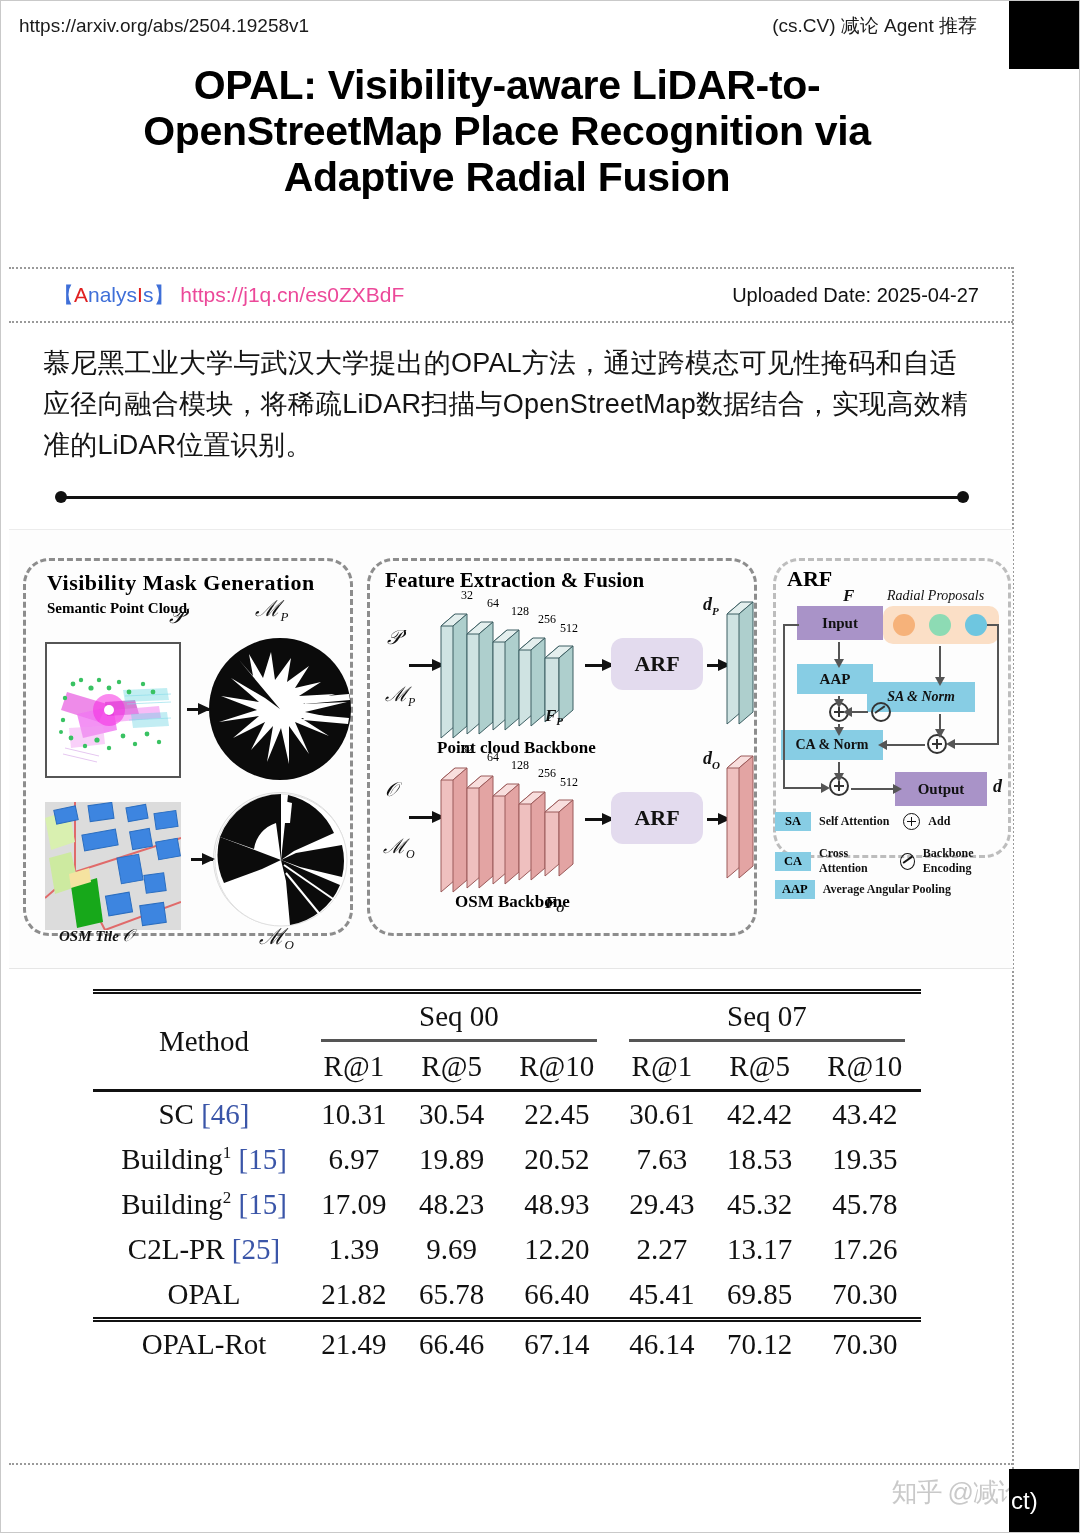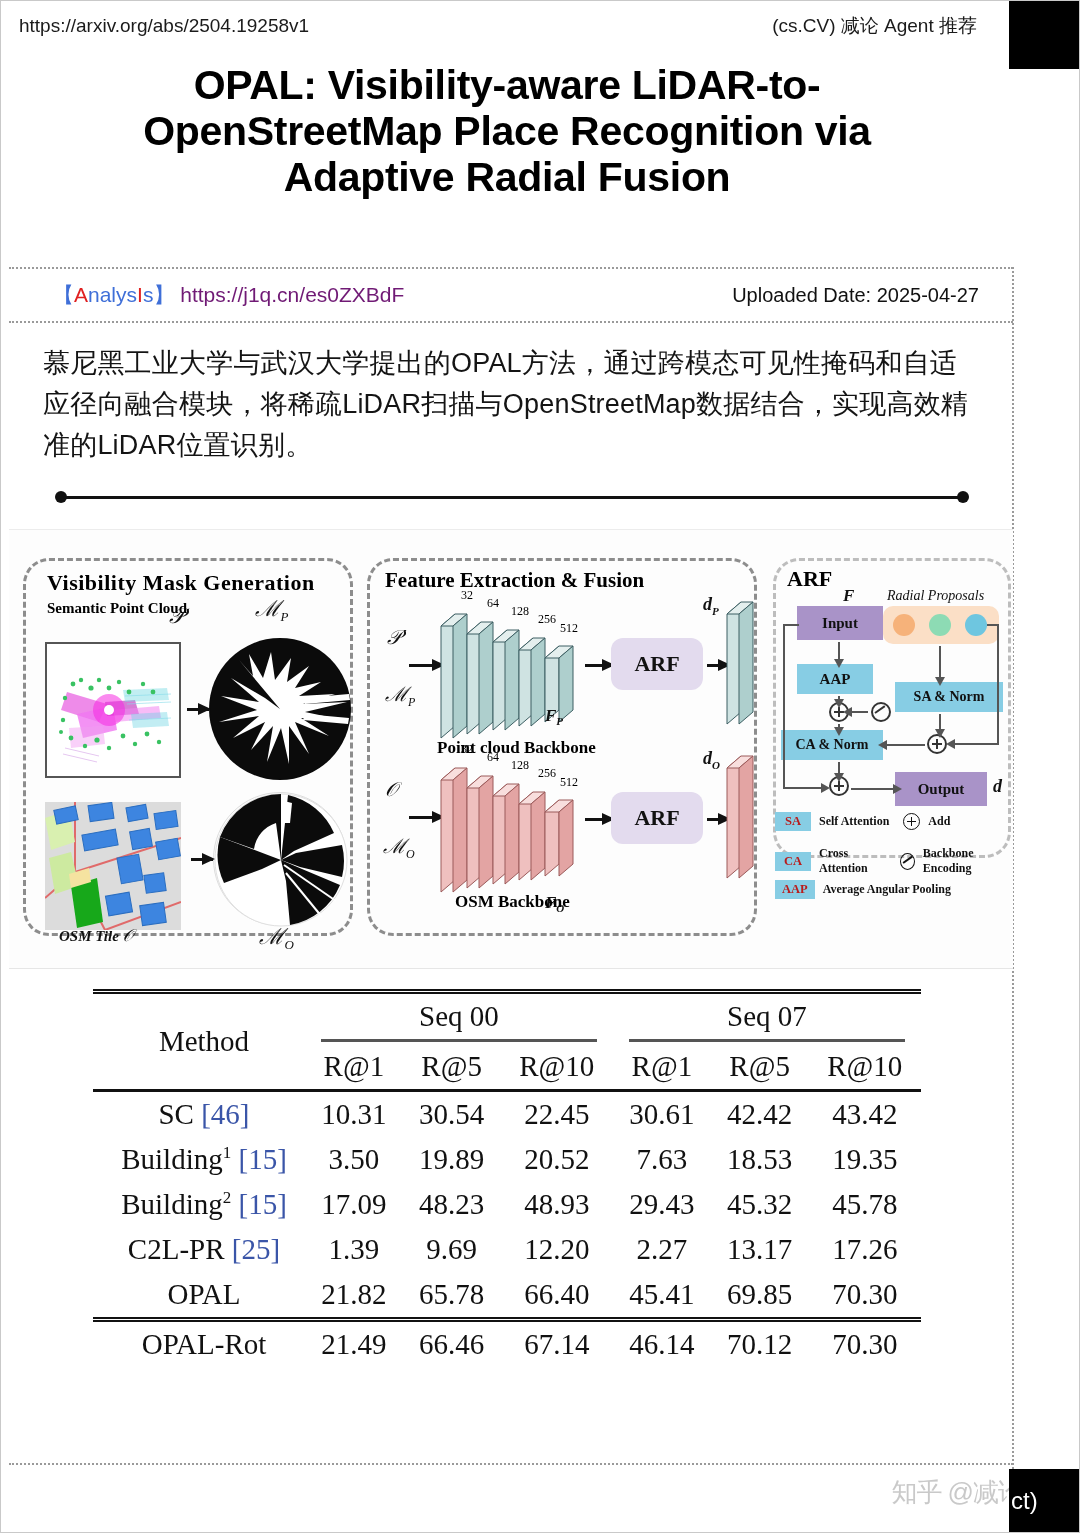--- a/index.html
+++ b/index.html
@@ -66,21 +66,21 @@
 
   .analysisbar {
     position:absolute; left:8px; top:268px; width:1004px; height:52px;
     display:flex; align-items:center; justify-content:space-between;
     padding:0 34px 0 44px;
   }
   .analysis-left { font-size:21px; white-space:nowrap; }
   .brk { color:#3f6fd8; }
   .red { color:#e02020; }
   .blue { color:#3f6fd8; }
-  .alink { color:#701a75; }
+  .alink { color:#ec4899; }
   .uploaded { font-size:20px; color:#111; white-space:nowrap; }
 
   
   .summary {
     position:absolute; left:8px; top:322px; width:1004px; height:200px;
     padding:20px 30px 0 34px;
   }
   .summary p {
     margin:0;
     font-size:27px; line-height:1.52;
@@ -192,21 +192,21 @@
   .plus:before { left:3px; top:7px; width:10px; height:2px; }
   .plus:after  { left:7px; top:3px; width:2px; height:10px; }
 
   .pecirc { position:absolute; width:20px; height:20px; border:2px solid #333; border-radius:50%; }
   .pecirc:before { content:""; position:absolute; left:2px; top:8px; width:12px; height:2px;
     background:#333; transform:rotate(-35deg); transform-origin:left center; }
 
   .legendrow { position:absolute; display:flex; align-items:center; gap:8px;
     font-family:"Liberation Serif", serif; font-weight:bold; font-size:12px; color:#111; }
   .legchip {
-    background:#87cde4; color:#b91c1c; font-weight:bold;
+    background:#87cde4; color:#000000; font-weight:bold;
     font-family:"Liberation Serif", serif; font-size:12.5px;
     padding:2px 7px; min-width:36px; text-align:center;
   }
 
   .aline { position:absolute; background:#555; }
   .aline.v:after {
     content:""; position:absolute; left:-4px; bottom:-8px;
     border-top:9px solid #555;
     border-left:5px solid transparent;
     border-right:5px solid transparent;
@@ -568,21 +568,21 @@
 
     <div class="radial-bg" style="left:874px; top:76px; width:116px; height:38px;"></div>
     <div class="rdot" style="left:884px; top:84px; width:22px; height:22px; background:#f6b27a;"></div>
     <div class="rdot" style="left:920px; top:84px; width:22px; height:22px; background:#8ddbb4;"></div>
     <div class="rdot" style="left:956px; top:84px; width:22px; height:22px; background:#6ec6e0;"></div>
 
     <div class="cbox cpurple" style="left:788px; top:76px; width:86px; height:34px; font-size:15px;">Input</div>
 
     <div class="cbox cblue" style="left:788px; top:134px; width:76px; height:30px; font-size:15px;">AAP</div>
 
-    <div class="cbox cblue" style="left:886px; top:152px; width:108px; height:30px; font-size:14px;">SA &amp; Norm</div>
+    <div class="cbox cblue" style="left:858px; top:152px; width:108px; height:30px; font-size:14px;font-style:italic;">SA &amp; Norm</div>
 
     <div class="cbox cblue" style="left:772px; top:200px; width:102px; height:30px; font-size:14px;">CA &amp; Norm</div>
 
     <div class="cbox cpurple" style="left:886px; top:242px; width:92px; height:34px; font-size:15px;">Output</div>
     <div style="position:absolute; left:984px; top:246px; font-family:'Liberation Serif',serif; font-weight:bold; font-style:italic; font-size:18px;">d</div>
 
     <div class="plus" style="left:820px; top:172px;"></div>
     <div class="pecirc" style="left:862px; top:172px;"></div>
     <div class="plus" style="left:918px; top:204px;"></div>
     <div class="plus" style="left:820px; top:246px;"></div>
@@ -667,21 +667,21 @@
           <td class="row-sep">30.61</td>
           <td class="row-sep">42.42</td>
           <td class="row-sep">43.42</td>
         </tr>
 
         <tr>
           <td class="col-method">
             <span>Building</span><sup>1</sup>
             <span class="cite">[15]</span>
           </td>
-          <td>3.50</td>
+          <td>6.97</td>
           <td>19.89</td>
           <td>20.52</td>
           <td>7.63</td>
           <td>18.53</td>
           <td>19.35</td>
         </tr>
 
         <tr>
           <td class="col-method">
             <span>Building</span><sup>2</sup>

